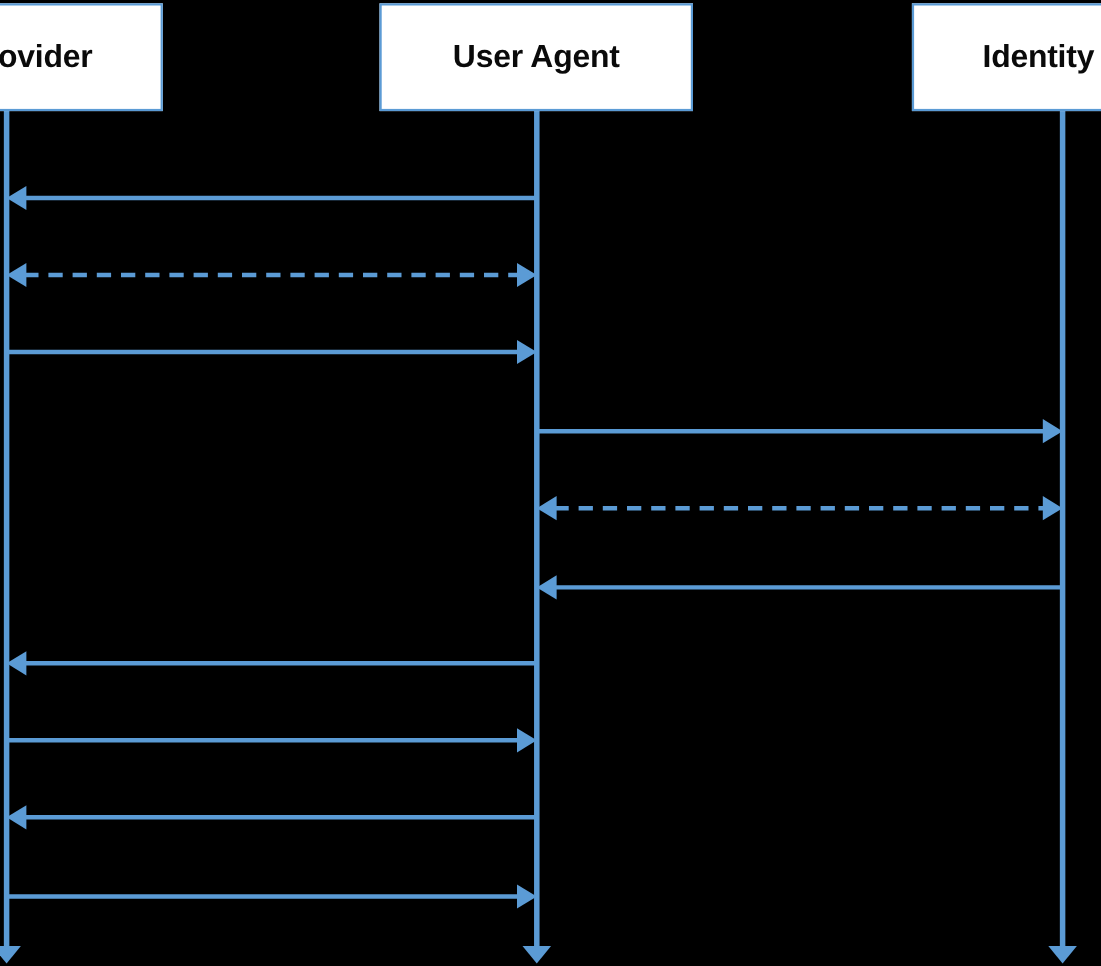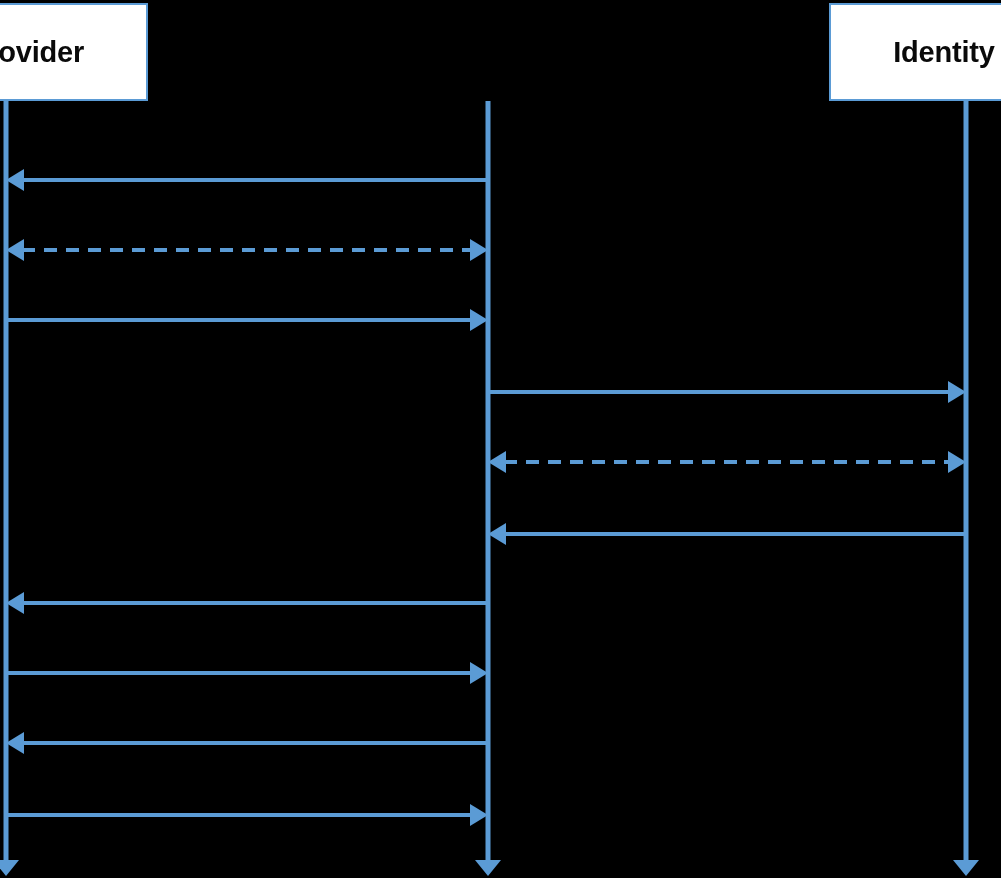--- a/index.html
+++ b/index.html
@@ -68,18 +68,21 @@
       <g>
         <line x1="6" y1="815" x2="472" y2="815" stroke="#5B9BD5" stroke-width="4" stroke-linecap="butt"></line>
         <polygon points="488,815 470,804 470,826" fill="#5B9BD5"></polygon>
       </g>
     </svg>
 
   <div class="lane-box" style="left: -96px; top: 3px; width: 244px; height: 98px;">
     <span class="lane-label">Provider</span>
   </div>
 
+  <div class="lane-box" style="left: 345px; top: 3px; width: 285px; height: 98px;">
+    <span class="lane-label">User Agent</span>
+  </div>
 
   <div class="lane-box" style="left: 829px; top: 3px; width: 268px; height: 98px;">
     <span class="lane-label">Identity Pr</span>
   </div>
 
 </div>
 
 </body></html>

